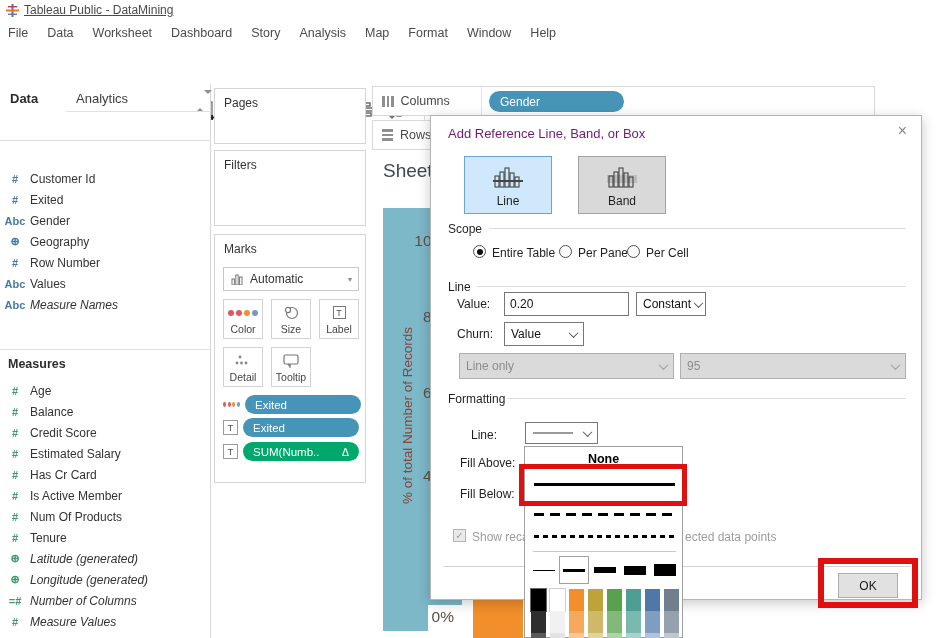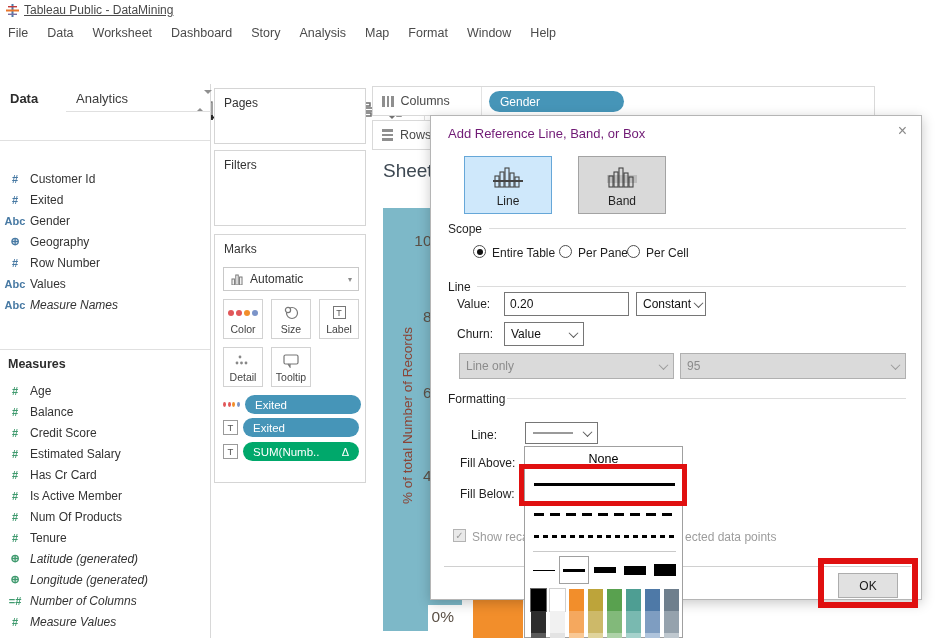--- a/index.html
+++ b/index.html
@@ -117,21 +117,21 @@
   .combo.disabled .c-txt { color:#8c8c8c; }
   .line-sample { width:40px; height:2px; background:#9a9a9a; margin-left:7px; }
   .chk { position:absolute; width:13px; height:13px; border:1px solid #b3b3b3; background:#e9e9e9;
          display:flex; align-items:center; justify-content:center; font-size:10px; color:#9a9a9a; }
   .gray-txt { position:absolute; font-size:12px; color:#9c9c9c; }
   .ok-btn { position:absolute; left:407px; top:457px; width:60px; height:25px; background:#e1e1e1; border:1px solid #adadad;
             font-size:12px; color:#1a1a1a; display:flex; align-items:center; justify-content:center; }
 
   
   .style-panel { left:524px; top:446px; width:159px; height:192px; background:#fff; border:1px solid #a0a0a0; z-index:20; }
-  .sp-none { position:absolute; left:0; top:5px; width:100%; text-align:center; font-size:12.5px; font-weight:normal; color:#000; }
+  .sp-none { position:absolute; left:0; top:5px; width:100%; text-align:center; font-size:12.5px; font-weight:bold; color:#000; }
   .sp-item { position:absolute; left:9px; width:141px; height:3px; }
   .sp-solid { top:36px; background:#000; }
   .sp-ldash { top:66px; background:repeating-linear-gradient(90deg,#000 0 10px,transparent 10px 16px); }
   .sp-sdash { top:88px; background:repeating-linear-gradient(90deg,#000 0 5px,transparent 5px 9px); }
   .sp-sep { position:absolute; left:8px; top:104px; width:143px; height:1px; background:#c9c9c9; }
   .thick-row { position:absolute; left:4px; top:108px; width:151px; height:30px; display:flex; align-items:center; justify-content:space-between; }
   .th-wrap { width:30px; height:28px; display:flex; align-items:center; justify-content:center; }
   .th-wrap.sel { border:1px solid #a0a0a0; }
   .th-bar { background:#000; width:22px; }
   .palette { position:absolute; left:6px; top:142px; display:flex; gap:4px; }

